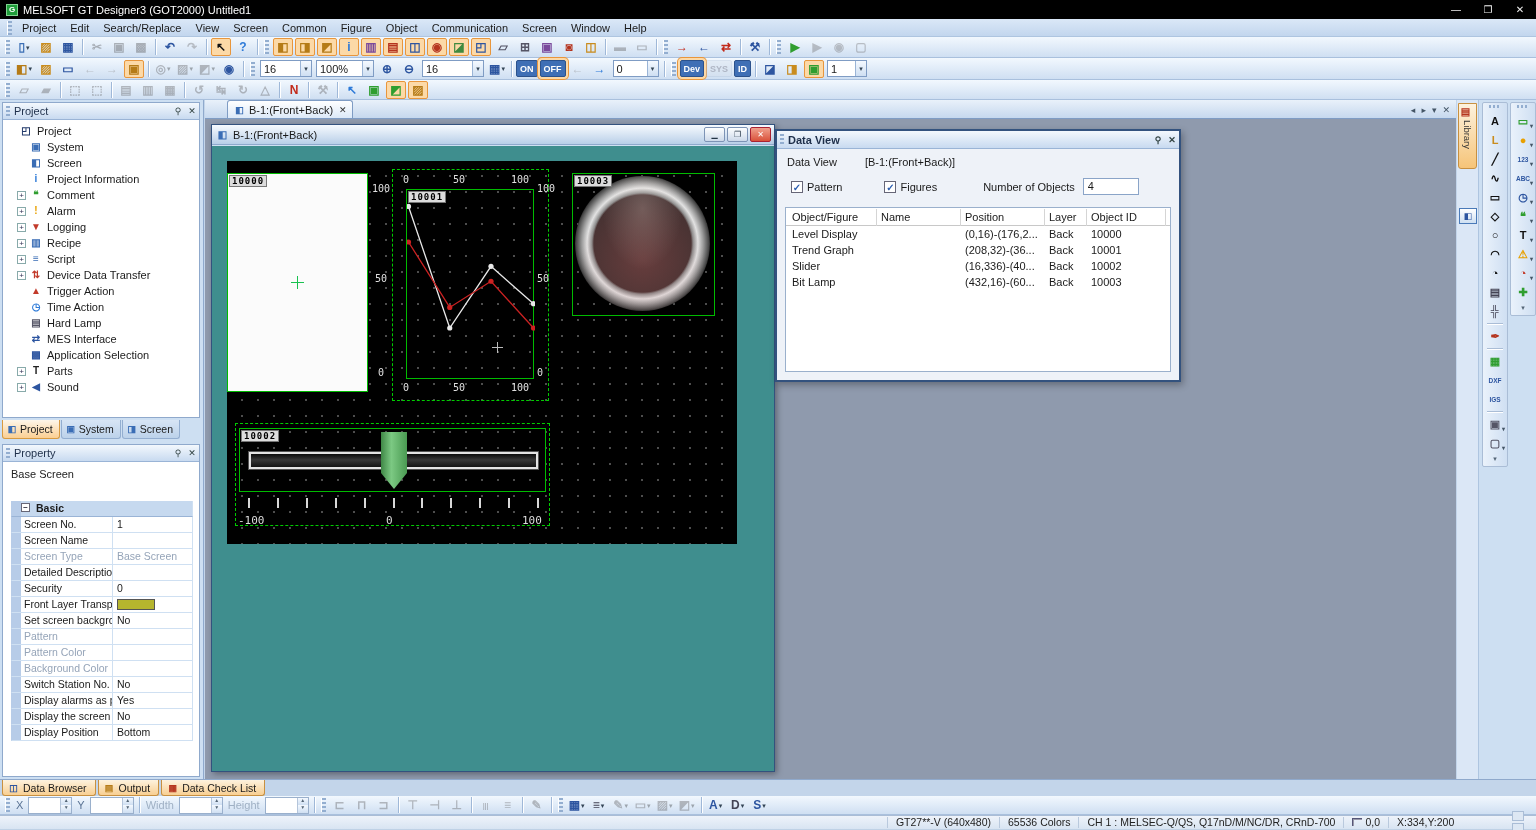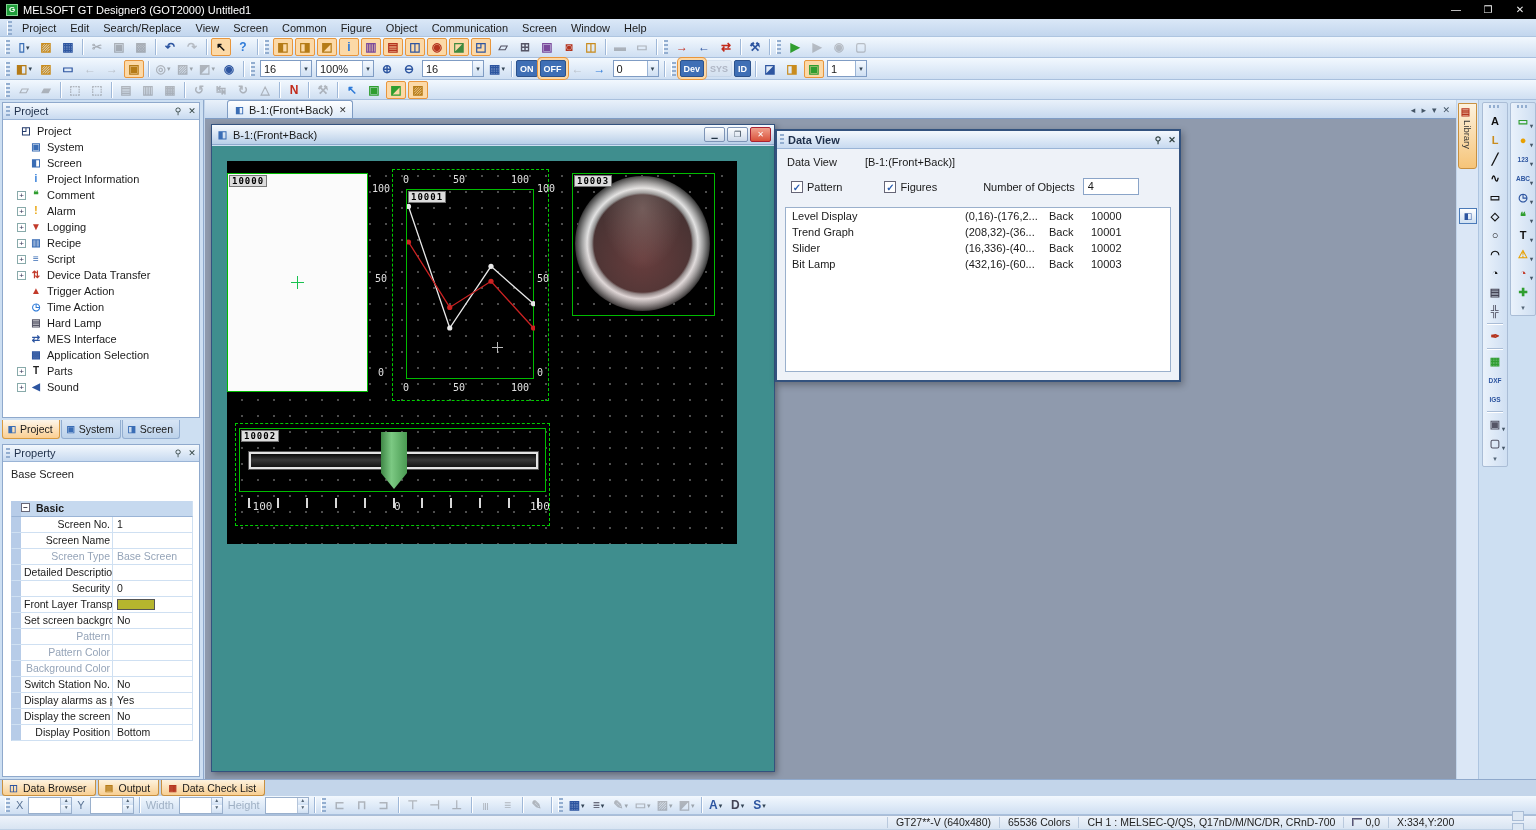--- a/index.html
+++ b/index.html
@@ -63,21 +63,21 @@
   #paneltabs { position:absolute; left:2px; top:320px; height:19px; display:flex; }
   .ptab { display:flex; align-items:center; padding:0 6px 0 3px; margin-right:1px; border:1px solid #93aed0; border-top:none; border-radius:0 0 3px 3px; background:linear-gradient(#d7e5f5,#bcd2ea); font-size:10.5px; }
   .ptab .tico { width:12px; margin-right:2px; font-size:9px; }
   .ptab.active { background:linear-gradient(#fdf6ea,#fbcf92); border-color:#d89a40; }
 
   #propdock { top:344px; height:333px; }
   #proptarget { height:24px; padding:6px 0 0 8px; background:#fff; color:#222; }
   #propgridhost { position:absolute; top:56px; left:8px; right:6px; }
   .prow { display:flex; height:16px; border-bottom:1px solid #cfe0f2; border-left:1px solid #b7cce8; border-right:1px solid #cfe0f2; font-size:10.5px; }
   .prow .gut { width:9px; background:#b7cce8; }
-  .prow .plabel { width:92px; padding:1px 2px 0 3px; border-right:1px solid #cfe0f2; white-space:nowrap; overflow:hidden;text-align:right; }
+  .prow .plabel { width:92px; padding:1px 2px 0 3px; border-right:1px solid #cfe0f2; white-space:nowrap; overflow:hidden; }
   .prow .pval { flex:1; padding:1px 0 0 4px; white-space:nowrap; overflow:hidden; }
   .prow.phead { background:#c6d9ef; font-weight:bold; border-bottom:1px solid #9ab4d6; }
   .prow.phead .plabel { border-right:none; width:auto; }
   .prow .dis { color:#95a4b8; }
   .pswatch { display:inline-block; width:38px; height:11px; margin-top:1px; border:1px solid #555; }
   .pbox { width:9px; height:9px; border:1px solid #667; background:#fff; font-size:8px; line-height:7px; text-align:center; margin:2px 3px 0 0; color:#334; }
 
   
   #center { position:absolute; left:205px; top:0; width:1251px; height:679px; }
   #tabstrip { height:19px; background:linear-gradient(#e9f1fa,#c6d8ee); border-bottom:1px solid #7f9cc4; display:flex; align-items:flex-end; padding-left:22px; }
@@ -121,21 +121,21 @@
       radial-gradient(ellipse at 50% 24%, rgba(255,235,225,.22), transparent 42%),
       radial-gradient(circle at 50% 62%, rgba(190,90,90,.28), transparent 58%),
       radial-gradient(closest-side, #463232 0 72%, #8d8d8d 75%, #e2e2e2 82%, #9a9a9a 90%, #4a4a4a 98%, #303030 100%); }
 
   #slidersel { position:absolute; left:8px; top:262px; width:315px; height:103px; border:1px dashed #0c0; }
   #sliderbox { position:absolute; left:3px; top:4px; width:307px; height:64px; border:1px solid #0b0; }
   #track { position:absolute; left:9px; top:23px; width:289px; height:17px; border:2px solid #e4e4e4; outline:1px solid #555; background:linear-gradient(#0c0c0c,#383838 45%,#141414); }
   #thumb { position:absolute; left:141px; top:3px; width:26px; height:57px; background:linear-gradient(90deg,#3f8746,#7cc983 40%,#4a9a52); clip-path:polygon(0 0,100% 0,100% 72%,50% 100%,0 72%); }
   #ticks { position:absolute; left:12px; top:74px; width:291px; height:11px; }
   #ticks i { position:absolute; top:0; width:2px; height:10px; background:#d8d8d8; }
-  .slab { position:absolute; top:76px; color:#ddd; font:11px "DejaVu Sans Mono",monospace;margin-left:8px; }
+  .slab { position:absolute; top:90px; color:#ddd; font:11px "DejaVu Sans Mono",monospace; }
 
   
   #dataview { position:absolute; left:775px; top:29px; width:406px; height:253px; background:#eef2f8; border:2px solid #33527e; box-shadow:2px 3px 7px rgba(0,0,0,.3); z-index:20; }
   #dvtitle { height:18px; background:linear-gradient(#f3f8fd,#c8daf0); border-bottom:1px solid #9ab4d6; display:flex; align-items:center; color:#1e2f4a; font-weight:bold; }
   #dvhead { padding:7px 0 0 10px; display:flex; }
   #dvhead .ref { margin-left:28px; }
   #dvctrl { display:flex; align-items:center; padding:10px 0 0 14px; }
   .cb { width:12px; height:12px; border:1px solid #667; background:#fff; margin-right:4px; font-size:10px; line-height:11px; text-align:center; color:#2a5db0; font-weight:bold; }
   #dvcount { margin-left:46px; }
   #dvcountbox { width:56px; height:17px; background:#fff; border:1px solid #8aa4c8; margin-left:8px; padding:1px 0 0 4px; }
@@ -815,20 +815,27 @@
     </div>
     <div id="dvctrl">
       <span class="cb">✓</span>
       <span>Pattern</span>
       <span class="cb" style="margin-left:42px">✓</span>
       <span>Figures</span>
       <span id="dvcount">Number of Objects</span>
       <span id="dvcountbox">4</span>
     </div>
     <div id="dvtable">
+        <div class="dvrow hd">
+          <span class="c0">Object/Figure</span>
+          <span class="c1">Name</span>
+          <span class="c2">Position</span>
+          <span class="c3">Layer</span>
+          <span class="c4">Object ID</span>
+        </div>
         <div class="dvrow">
           <span class="c0">Level Display</span>
           <span class="c1"></span>
           <span class="c2">(0,16)-(176,2...</span>
           <span class="c3">Back</span>
           <span class="c4">10000</span>
         </div>
         <div class="dvrow">
           <span class="c0">Trend Graph</span>
           <span class="c1"></span>

